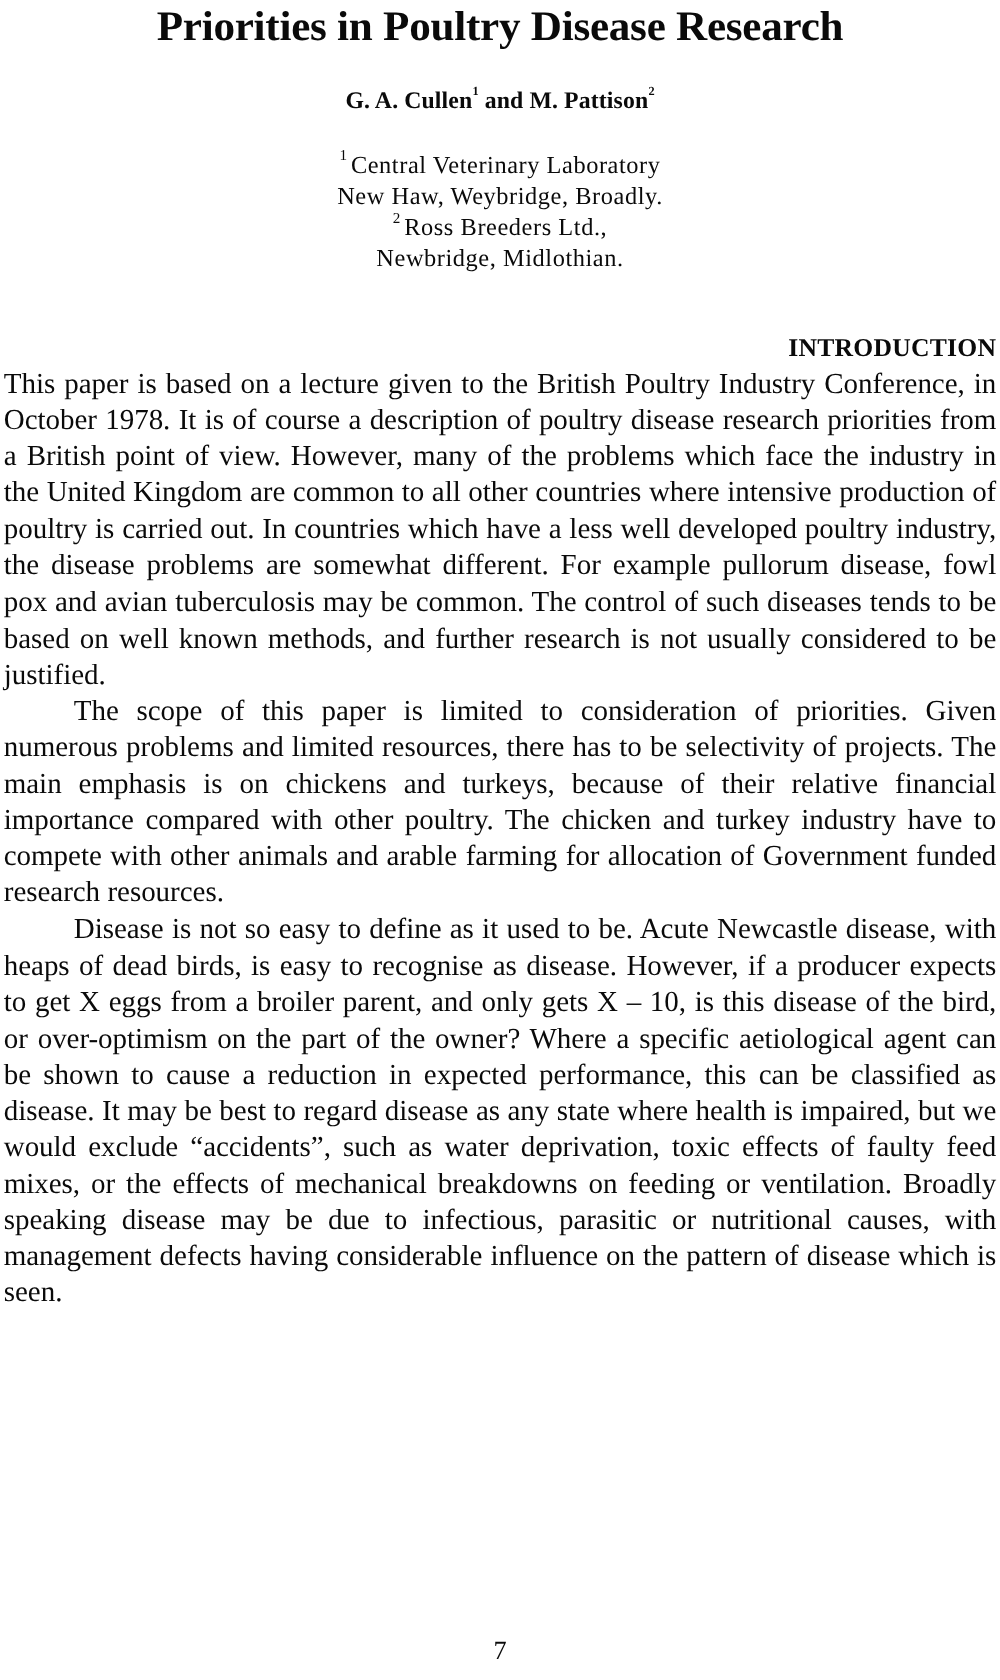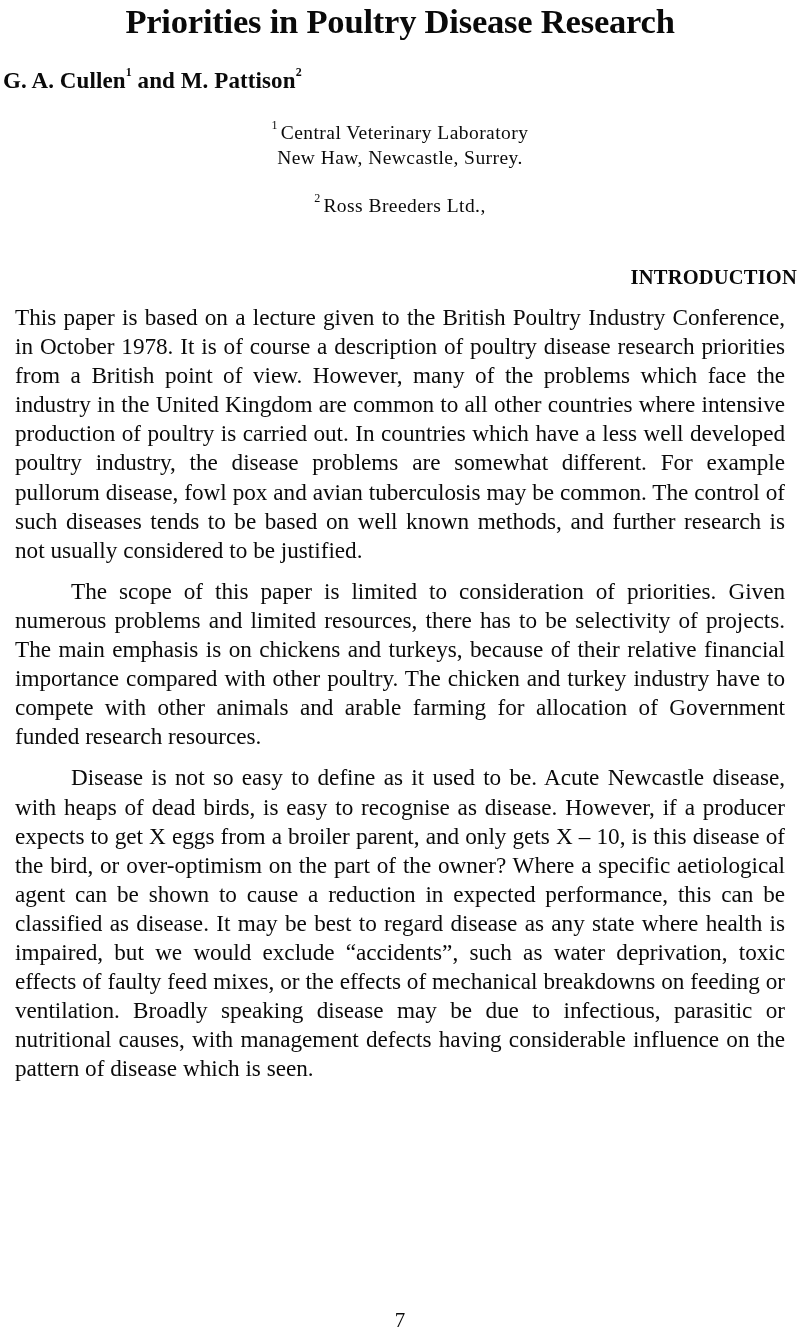--- a/index.html
+++ b/index.html
@@ -39,23 +39,23 @@
     white-space: nowrap;
     transform: scaleX(1.03);
     transform-origin: center top;
     padding-top: 2px;
   }
 
   
   .authors {
     margin: 0;
     padding-top: 24px;
-    text-align: left;
+    text-align: center;
     font-weight: bold;
-    font-size: 23px;
+    font-size: 19px;
     line-height: 30px;
     letter-spacing: 0.1px;
   }
   .authors sup {
     font-size: 0.52em;
     font-weight: bold;
     vertical-align: super;
     line-height: 0;
     position: relative;
     top: -0.30em;
@@ -67,21 +67,20 @@
     padding-top: 24px;
     text-align: center;
   }
   .affil-block {
     font-size: 19.5px;
     line-height: 25px;
     letter-spacing: 0.45px;
     font-weight: normal;
   }
   .affil-block + .affil-block {
-    margin-top: 23px;
   }
   .affil-block sup {
     font-size: 0.62em;
     vertical-align: super;
     line-height: 0;
     position: relative;
     top: -0.18em;
     margin-right: 0.22em;
   }
   .affil-line { display: block; }
@@ -95,21 +94,21 @@
     font-weight: bold;
     letter-spacing: 0.2px;
     text-align: right;
   }
 
   
   .body-copy {
     padding-top: 1px;
   }
   .body-copy p {
-    margin: 12px;
+    margin: 0;
     font-size: 23.2px;
     line-height: 29.1px;
     text-align: justify;
     text-justify: inter-word;
     letter-spacing: -0.02px;
     word-spacing: 0.1px;
     hyphens: none;
   }
   .body-copy p.indent {
     text-indent: 56px;
@@ -142,25 +141,26 @@
   <h1 class="doc-title">Priorities in Poultry Disease Research</h1>
 
   <div class="authors">
     <span>G. A. Cullen</span><sup>1</sup><span> and </span><span>M. Pattison</span><sup>2</sup>
   </div>
 
   <div class="affiliations">
 
     <div class="affil-block">
       <span class="affil-line"><sup>1</sup><span>Central Veterinary Laboratory</span></span>
-      <span class="affil-line">New Haw, Newcastle, Surrey.</span>
+      <span class="affil-line">New Haw, Weybridge, Broadly.</span>
     </div>
 
     <div class="affil-block">
       <span class="affil-line"><sup>2</sup><span>Ross Breeders Ltd.,</span></span>
+      <span class="affil-line">Newbridge, Midlothian.</span>
     </div>
 
   </div>
 
   <h2 class="section-heading">INTRODUCTION</h2>
 
   <div class="body-copy">
 
     <p class="flush">This paper is based on a lecture given to the British Poultry Industry Conference, in October 1978. It is of course a description of poultry disease research priorities from a British point of view. However, many of the problems which face the industry in the United Kingdom are common to all other countries where intensive production of poultry is carried out. In countries which have a less well developed poultry industry, the disease problems are somewhat different. For example pullorum disease, fowl pox and avian tuberculosis may be common. The control of such diseases tends to be based on well known methods, and further research is not usually considered to be justified.</p>
 

